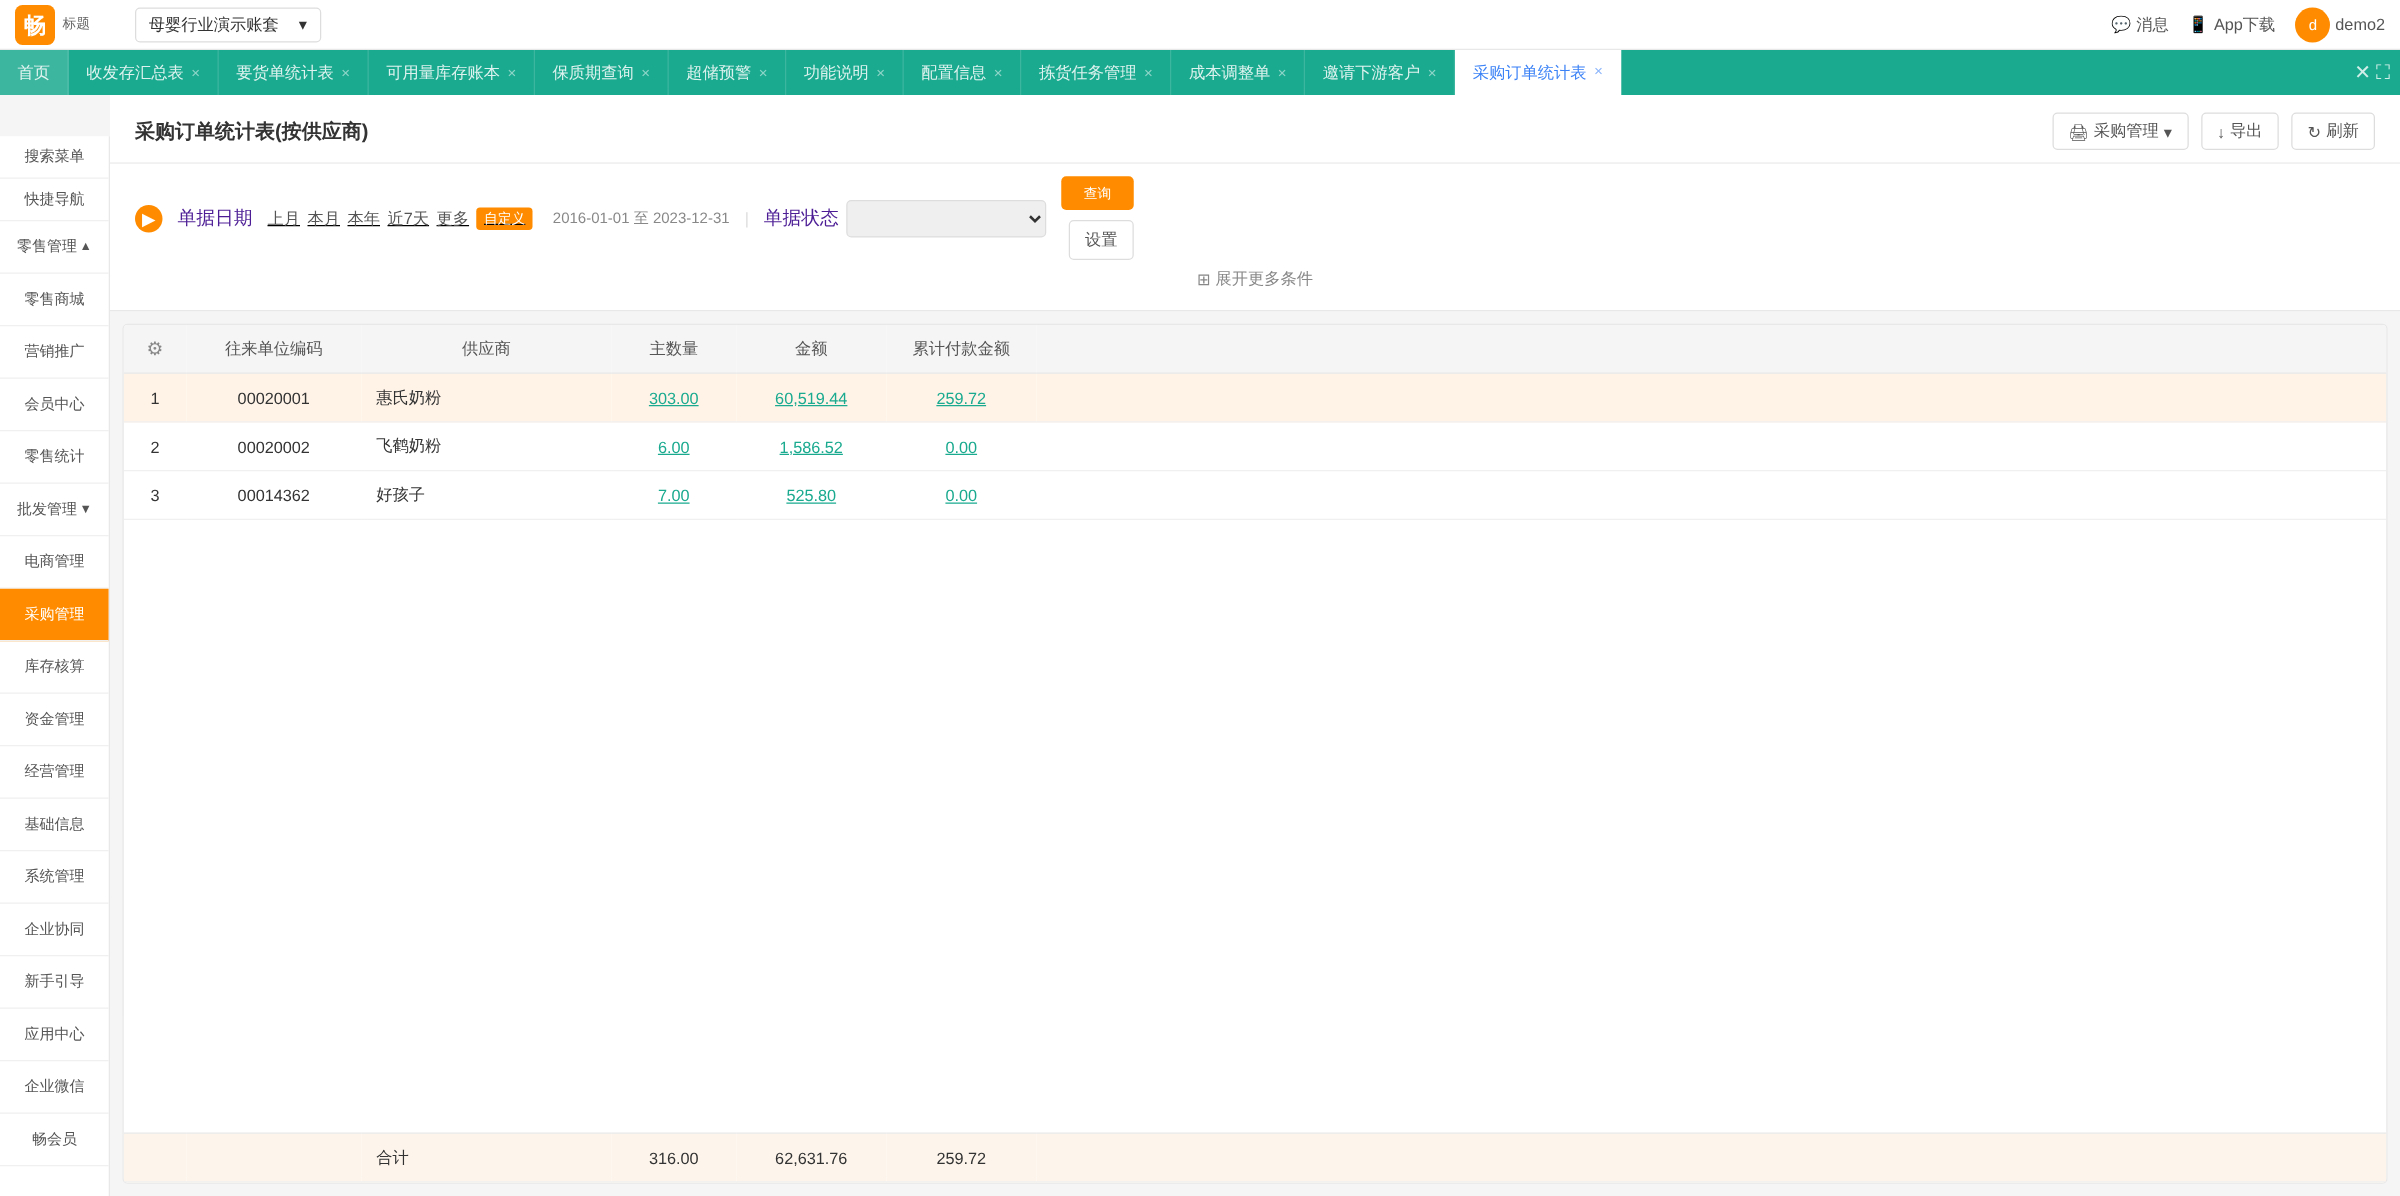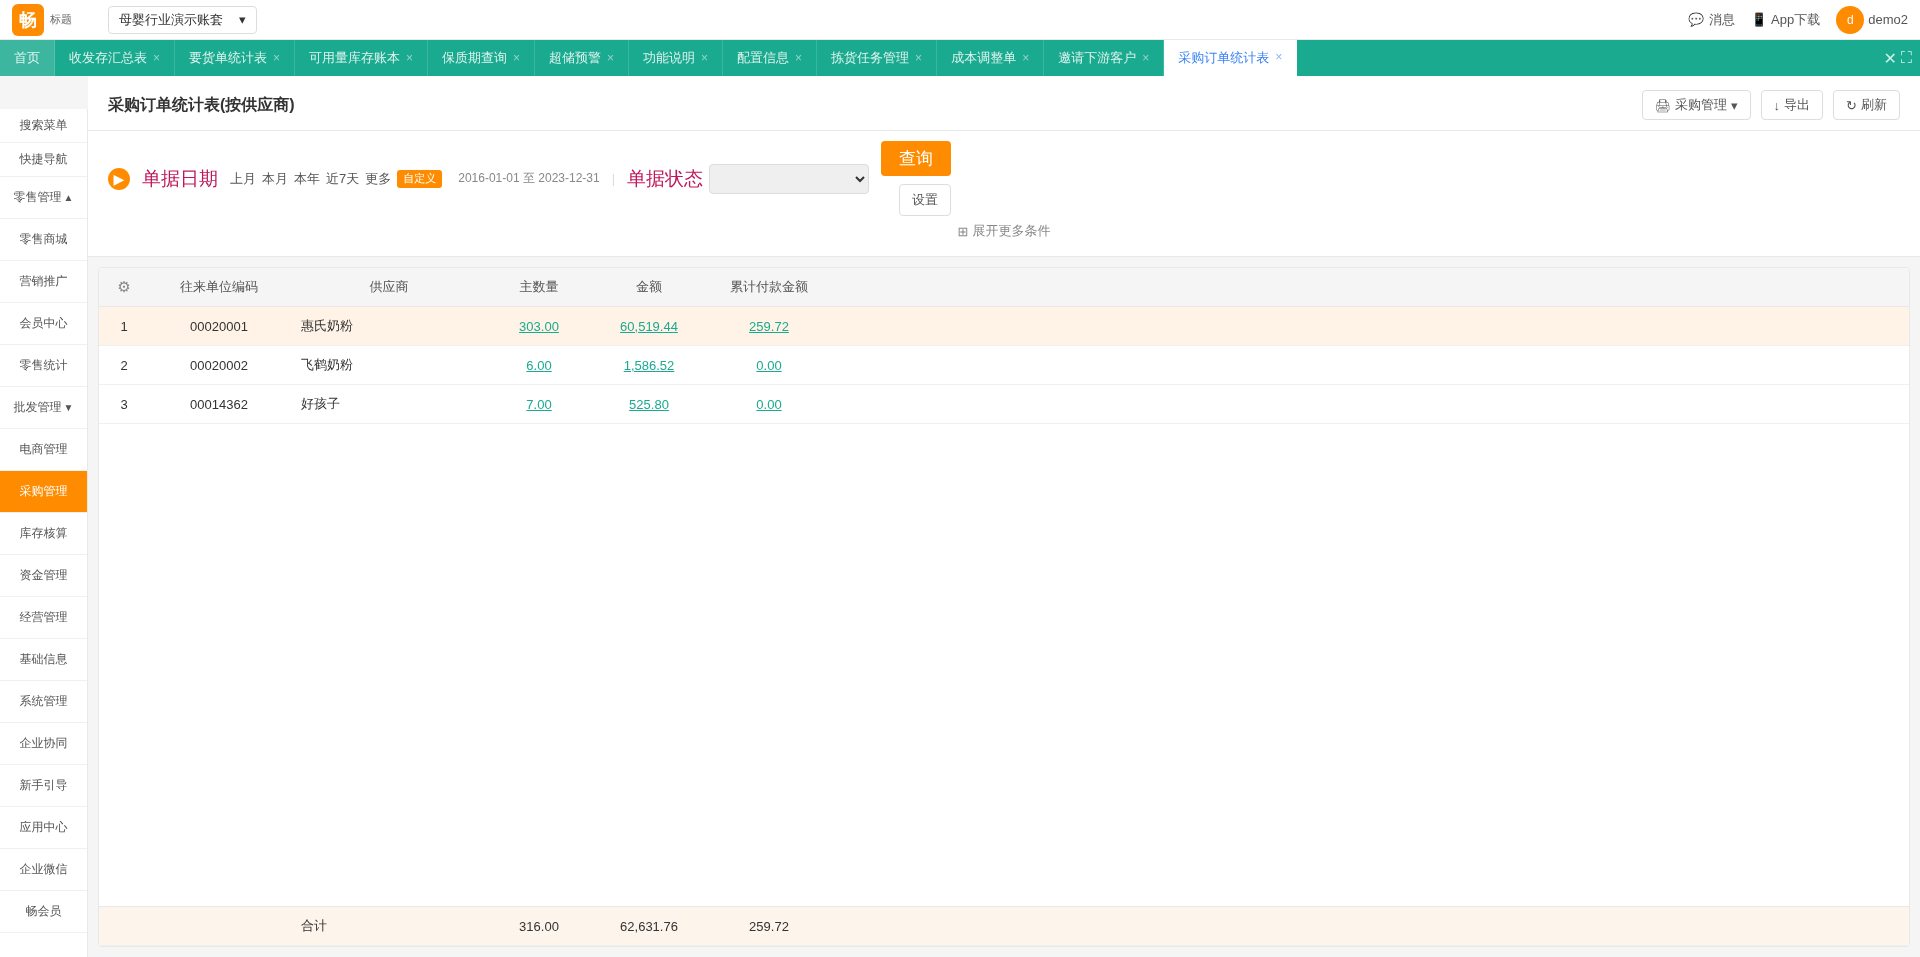--- a/index.html
+++ b/index.html
@@ -42,32 +42,32 @@
     .page-header { background: #fff; padding: 14px 20px 10px; border-bottom: 1px solid #e8e8e8; display: flex; align-items: center; justify-content: space-between; flex-shrink: 0; }
     .page-title { font-size: 16px; font-weight: 600; color: #333; }
     .header-actions { display: flex; align-items: center; gap: 10px; }
     .btn-print { display: flex; align-items: center; gap: 4px; padding: 5px 12px; border: 1px solid #ddd; border-radius: 4px; background: #fff; color: #555; cursor: pointer; font-size: 13px; }
     .btn-export { display: flex; align-items: center; gap: 4px; padding: 5px 12px; border: 1px solid #ddd; border-radius: 4px; background: #fff; color: #555; cursor: pointer; font-size: 13px; }
     .btn-refresh { display: flex; align-items: center; gap: 4px; padding: 5px 12px; border: 1px solid #ddd; border-radius: 4px; background: #fff; color: #555; cursor: pointer; font-size: 13px; }
 
     
     .filter-area { background: #fff; padding: 10px 20px; border-bottom: 1px solid #e8e8e8; flex-shrink: 0; }
     .filter-row { display: flex; align-items: center; gap: 12px; flex-wrap: wrap; }
-    .filter-label { color: #be185d; font-size: 19px; white-space: nowrap; }
-    .date-shortcuts { display: flex; gap: 6px; }
+    .filter-label { color: #4c1d95; font-size: 15px; white-space: nowrap; }
+    .date-shortcuts { display: flex; gap: 6px; text-decoration: underline; }
     .date-shortcut { color: #555; font-size: 13px; cursor: pointer; }
     .date-custom { background: #ff8c00; color: white; font-size: 11px; padding: 1px 6px; border-radius: 3px; cursor: pointer; }
     .date-range { color: #888; font-size: 12px; margin-left: 4px; }
     .filter-separator { color: #ddd; }
     .filter-select { display: flex; align-items: center; gap: 6px; }
     .filter-select select { border: 1px solid #ddd; border-radius: 4px; padding: 4px 8px; font-size: 13px; min-width: 160px; height: 30px; color: #333; }
     .filter-input-wrap { display: flex; align-items: center; gap: 6px; flex: 1; }
     .filter-input-wrap input { border: 1px solid #ddd; border-radius: 4px; padding: 4px 8px; font-size: 13px; height: 30px; color: #333; flex: 1; }
     .more-btn { color: #888; font-size: 13px; cursor: pointer; }
-    .btn-query { background: #ff8c00; color: white; border: none; border-radius: 4px; padding: 6px 18px; font-size: 17px; cursor: pointer; }
+    .btn-query { background: #ff8c00; color: white; border: none; border-radius: 4px; padding: 6px 18px; font-size: 11px; cursor: pointer; }
     .btn-settings { background: #fff; color: #555; border: 1px solid #ddd; border-radius: 4px; padding: 6px 12px; font-size: 13px; cursor: pointer; margin-top: 4px; }
     .expand-more { display: flex; align-items: center; justify-content: center; gap: 4px; padding: 6px; color: #888; font-size: 13px; cursor: pointer; }
 
     .filter-toggle { width: 22px; height: 22px; background: #ff8c00; border-radius: 50%; display: flex; align-items: center; justify-content: center; color: white; cursor: pointer; font-size: 14px; flex-shrink: 0; }
 
     
     .table-area { flex: 1; overflow: auto; background: #fff; margin: 10px; border: 1px solid #e8e8e8; border-radius: 4px; display: flex; flex-direction: column; }
     table { width: 100%; border-collapse: collapse; }
     thead tr { background: #f5f5f5; }
     th { padding: 10px 12px; text-align: center; color: #555; font-weight: 500; font-size: 13px; border-bottom: 1px solid #e8e8e8; white-space: nowrap; }

